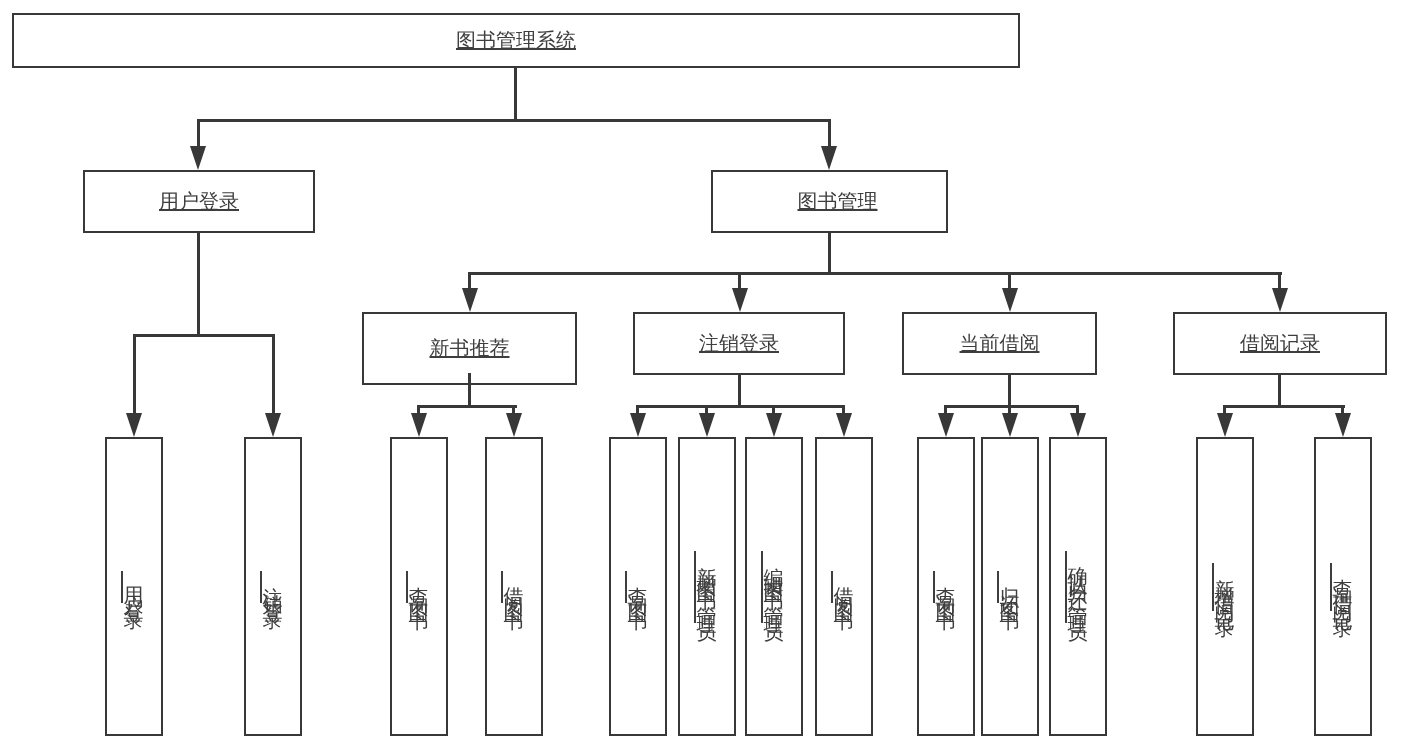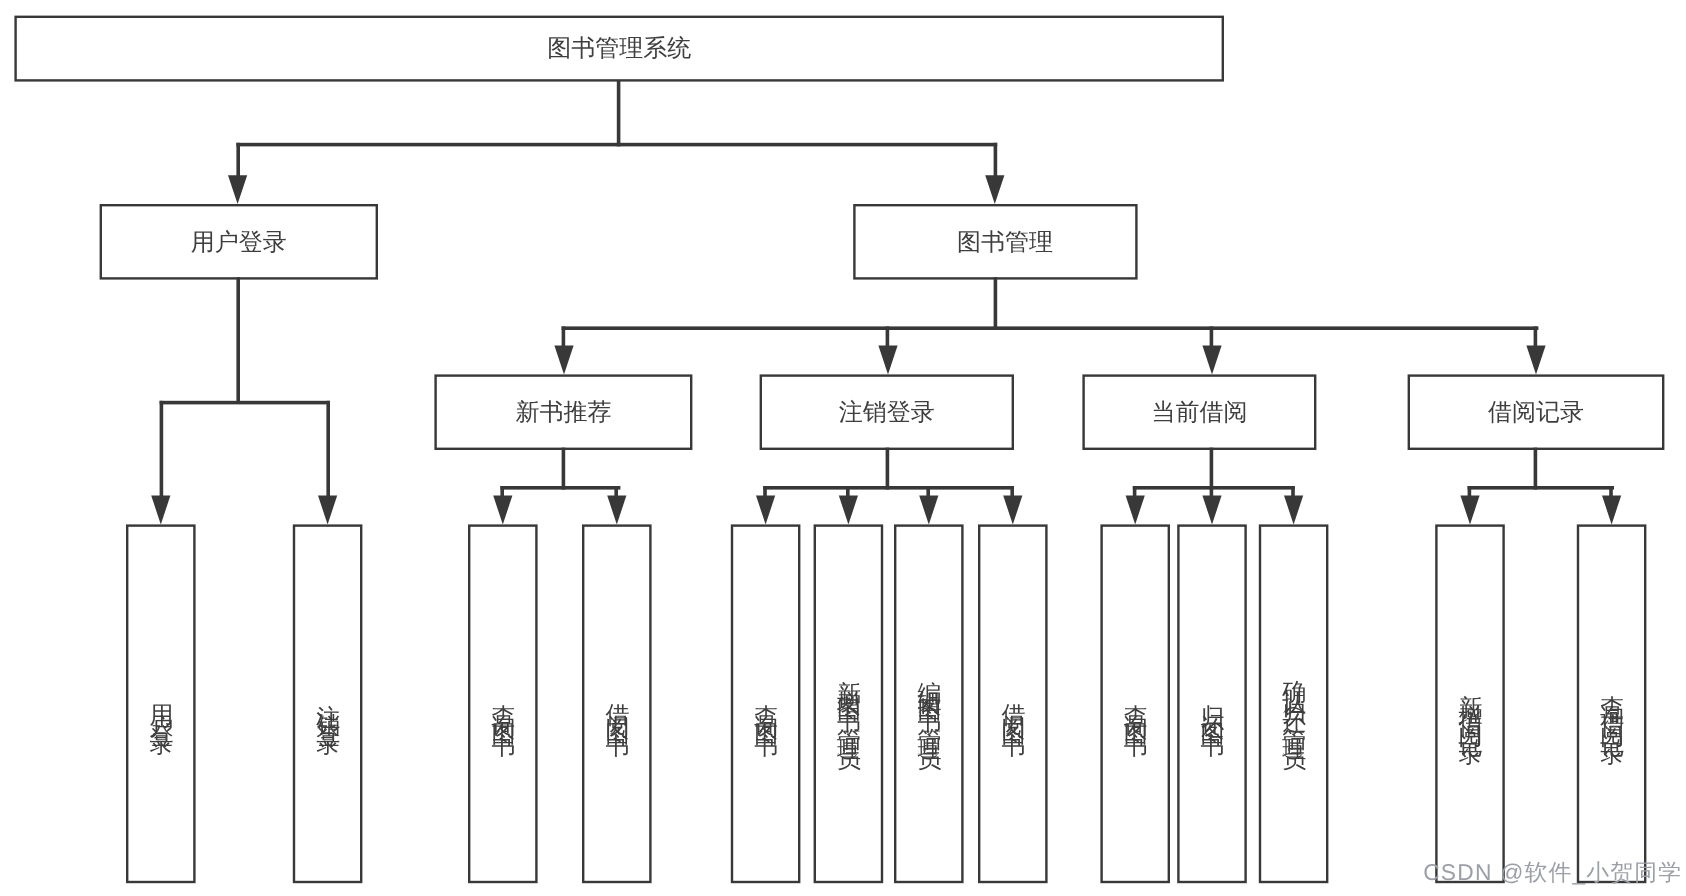--- a/index.html
+++ b/index.html
@@ -15,21 +15,21 @@
     background:var(--page-background);
     font-family:"Liberation Sans","DejaVu Sans",sans-serif;
     position:relative;overflow:hidden;
   }
   .stage{position:absolute;left:0;top:0;width:1405px;height:747px;}
   .box{
     position:absolute;box-sizing:border-box;
     border:2px solid var(--line);
     background:var(--box-background);
     display:flex;align-items:center;justify-content:center;
-    color:var(--text);font-size:20px;
+    color:var(--text);font-size:20px;text-decoration:underline;
   }
   .leaf span{
     writing-mode:vertical-rl;
     text-orientation:mixed;
     letter-spacing:8px;
     line-height:1;
     white-space:nowrap;
   }
   .vl{position:absolute;width:3px;background:var(--line);}
   .hl{position:absolute;height:3px;background:var(--line);}
@@ -79,21 +79,21 @@
   <div class="hl" style="left:468px;top:272px;width:814px;"></div>
   <div class="vl" style="left:468px;top:272px;height:18px;"></div>
   <div class="arrow" style="left:462px;top:288px;"></div>
   <div class="vl" style="left:738px;top:272px;height:18px;"></div>
   <div class="arrow" style="left:732px;top:288px;"></div>
   <div class="vl" style="left:1008px;top:272px;height:18px;"></div>
   <div class="arrow" style="left:1002px;top:288px;"></div>
   <div class="vl" style="left:1278px;top:272px;height:18px;"></div>
   <div class="arrow" style="left:1272px;top:288px;"></div>
 
-  <div class="box" style="left:362px;top:312px;width:215px;height:63px;">
+  <div class="box" style="left:362px;top:312px;width:215px;height:73px;">
     <span>新书推荐</span>
   </div>
   <div class="box" style="left:633px;top:312px;width:212px;height:63px;">
     <span>注销登录</span>
   </div>
   <div class="box" style="left:902px;top:312px;width:195px;height:63px;">
     <span>当前借阅</span>
   </div>
   <div class="box" style="left:1173px;top:312px;width:214px;height:63px;">
     <span>借阅记录</span>
@@ -170,15 +170,14 @@
     <span>确认归还（管理员）</span>
   </div>
 
   <div class="box leaf" style="left:1196px;top:437px;width:58px;height:299px;">
     <span>新增借阅记录</span>
   </div>
   <div class="box leaf" style="left:1314px;top:437px;width:58px;height:299px;">
     <span>查询借阅记录</span>
   </div>
 
-  <div class="watermark">CSDN @软件_小贺同学</div>
 
 </div>
 
 </body></html>

